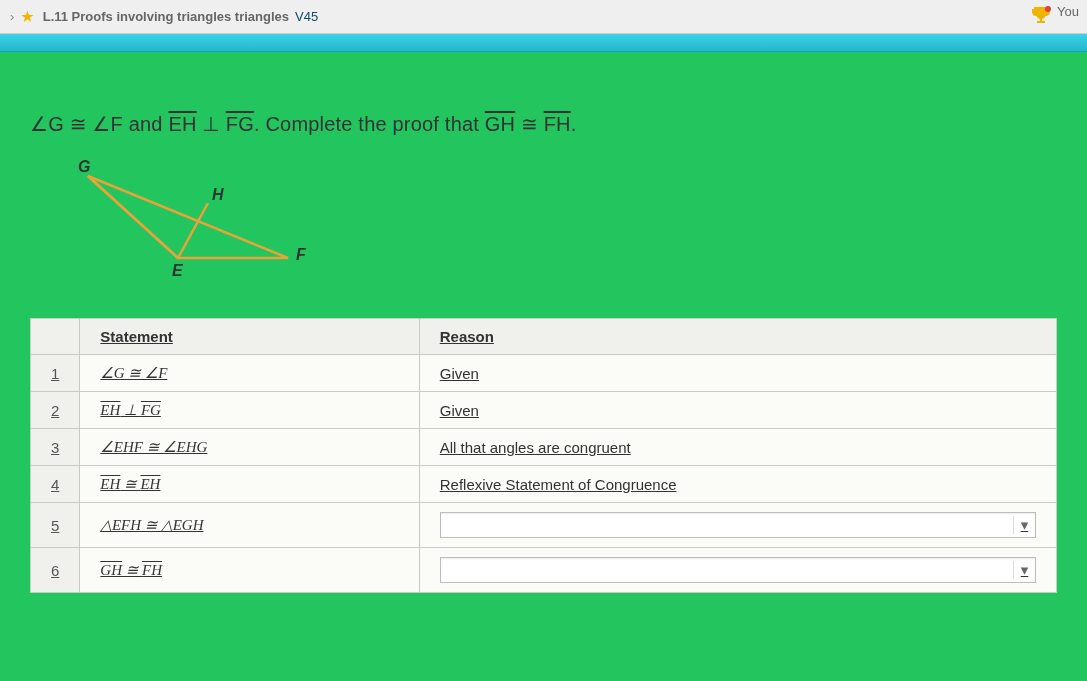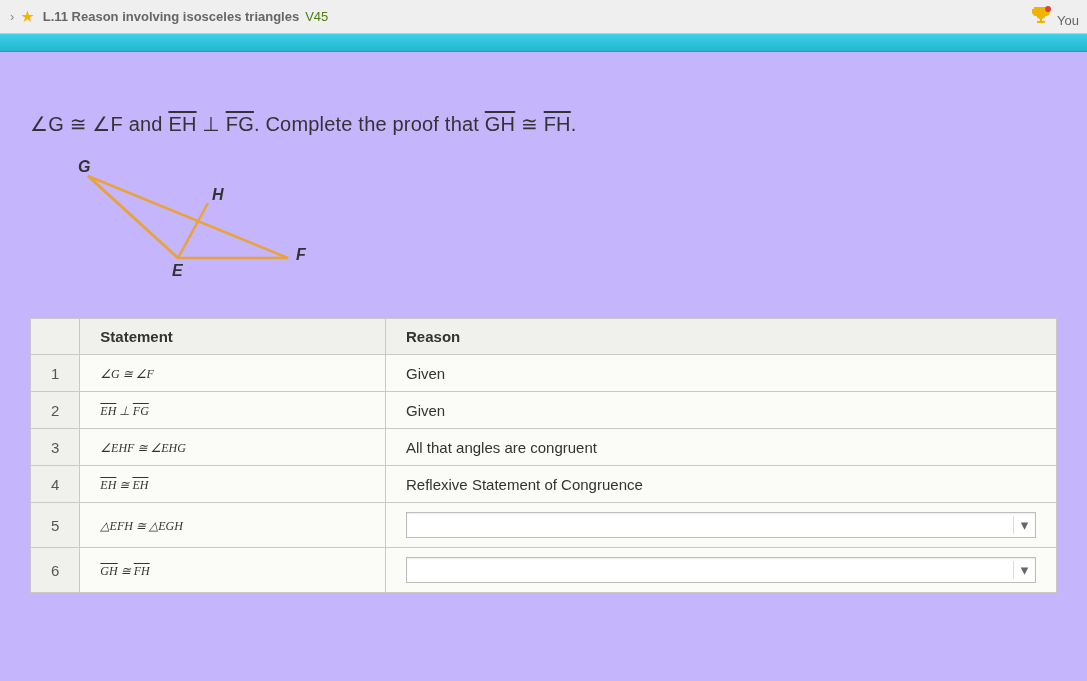--- a/index.html
+++ b/index.html
@@ -18,36 +18,36 @@
     display: flex;
     align-items: center;
     padding: 0 10px;
     font-size: 13px;
     color: #555;
     position: relative;
   }
   .topbar .chev { color:#888; margin-right:6px; }
   .topbar .star { color:#f5b301; font-size:16px; margin-right:8px; }
   .topbar .title { font-weight:bold; color:#666; }
-  .topbar .vcode { color:#4d7c0f; margin-left:6px; }
+  .topbar .vcode { color:#0c4a6e; margin-left:6px; }
   .topbar .trophy-wrap {
-    position:absolute; right:8px; top:4px; display:flex; align-items:flex-end;
+    position:absolute; right:8px; top:4px; display:flex; align-items:flex-start;
     font-size:13px; color:#666;
   }
   .trophy {
     width:24px; height:24px; margin-right:4px;
   }
   .cyanbar {
     height: 18px;
     background: linear-gradient(#3bd1e8,#23b7d0);
     border-bottom:1px solid #1aa0b8;
   }
   .content {
     padding: 60px 30px 20px 30px;
-    background:#c4b5fd;
+    background:#22c55e;
     height: calc(100% - 52px);
   }
   .prompt {
     font-size: 20px;
     color: #333;
     margin-bottom: 14px;
     letter-spacing: .2px;
   }
   .ov { text-decoration: overline; }
   .figure {
@@ -59,20 +59,21 @@
     width: 100%;
     border-collapse: collapse;
     font-size: 15px;
   }
   table.proof th, table.proof td {
     border: 1px solid #c9c9c5;
     padding: 9px 20px;
     text-align: left;
     background: #fbfbf8;
     color:#333;
+    text-decoration:underline;
   }
   table.proof th {
     background: #f0f0ec;
     font-weight: bold;
   }
   table.proof td.rownum {
     width: 46px;
     text-align: center;
     background:#f0f0ec;
     color:#555;
@@ -80,29 +81,29 @@
   .sel {
     display:flex; align-items:center; width:100%;
     border:1px solid #bdbdbd; background:#fff;
     height:26px; padding:0 6px; justify-content:space-between;
     box-shadow: inset 0 1px 2px rgba(0,0,0,.08);
   }
   .sel .caret {
     width:16px; text-align:center; color:#666;
     border-left:1px solid #ddd; padding-left:6px;
   }
-  .stmt { font-style: italic; font-family: Georgia, 'Times New Roman', serif; font-size:12px; }
+  .stmt { font-style: italic; font-family: Georgia, 'Times New Roman', serif; font-size:15px; }
 </style>
 </head>
 <body>
 
 <div class="topbar">
   <span class="chev">›</span>
   <span class="star">★</span>
-  <span class="title">L.11 Reason involving isosceles triangles</span>
+  <span class="title">L.11 Proofs involving triangles triangles</span>
   <span class="vcode">V45</span>
   <div class="trophy-wrap">
     <svg class="trophy" viewBox="0 0 24 24">
       <path fill="#f2b200" d="M5 3h14v2h2v3c0 2.2-1.8 4-4 4h-.3A5 5 0 0 1 13 15v2h3v2H8v-2h3v-2a5 5 0 0 1-3.7-3H7c-2.2 0-4-1.8-4-4V5h2V3z"></path>
       <circle cx="19" cy="5" r="3" fill="#e04040"></circle>
     </svg>
     <span>You</span>
   </div>
 </div>
 <div class="cyanbar"></div>

